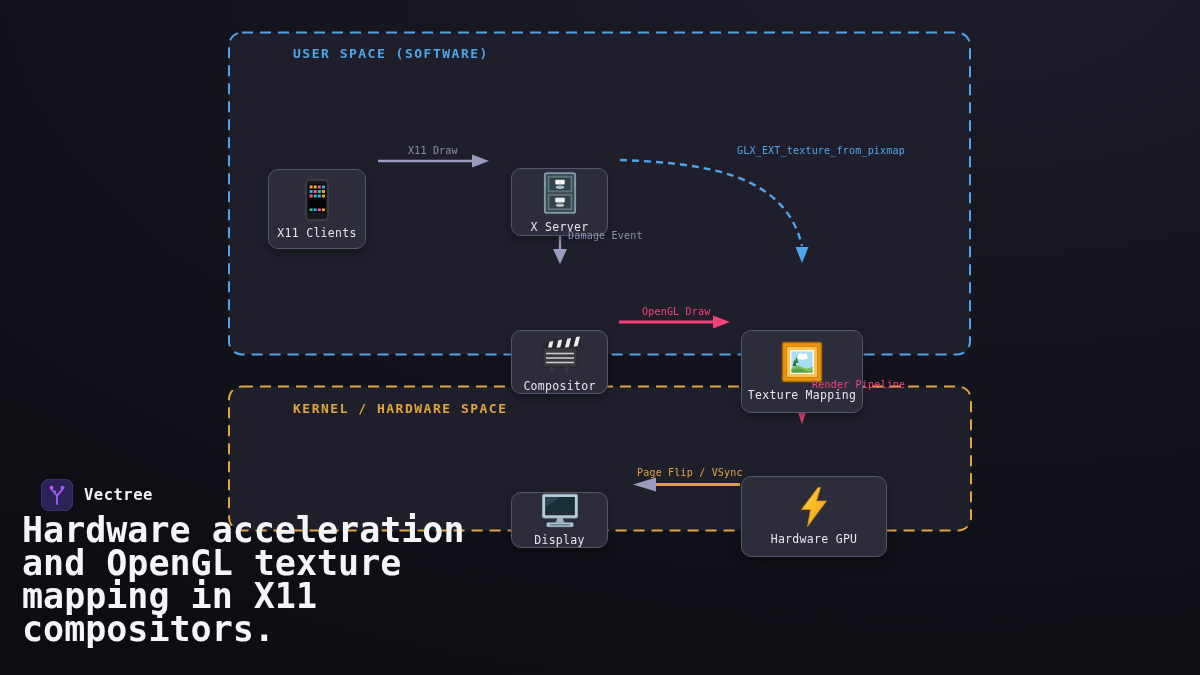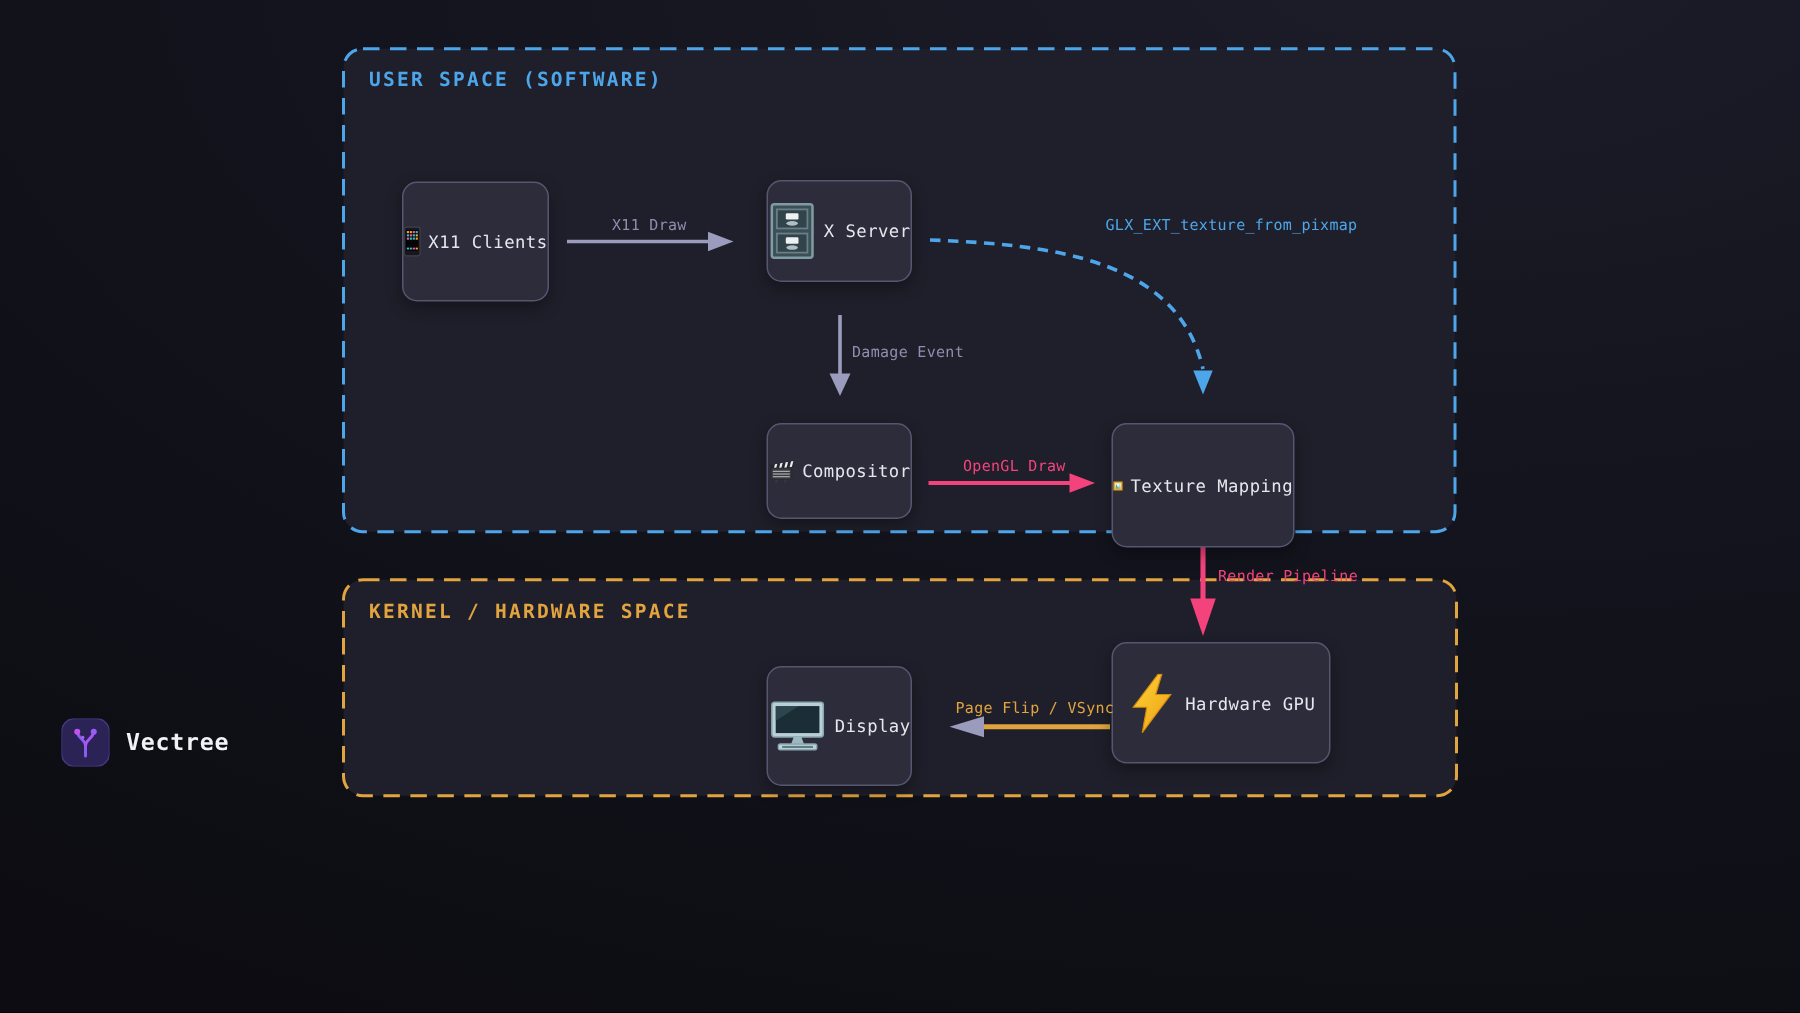--- a/index.html
+++ b/index.html
@@ -21,29 +21,29 @@
   .user-region{stroke:var(--blue);}
   .kernel-region{stroke:var(--orange);}
   .s-lav{stroke:var(--lavender);fill:none}
   .f-lav{fill:var(--lavender);}
   .s-blue{stroke:var(--blue);fill:none}
   .f-blue{fill:var(--blue);}
   .s-pink{stroke:var(--pink);fill:none}
   .f-pink{fill:var(--pink);}
   .s-orange{stroke:var(--orange);fill:none}
 
-  .region-title{position:absolute;font-size:13px;font-weight:bold;letter-spacing:1.5px;}
+  .region-title{position:absolute;font-size:13px;font-weight:bold;letter-spacing:1.5px;margin-left:47px;}
   .region-title.user{left:246px;top:46px;color:var(--blue);}
   .region-title.kernel{left:246px;top:401px;color:var(--orange);}
 
   .node{
     position:absolute;background:var(--node-fill);
     border:1.5px solid var(--node-border);border-radius:10px;
-    display:flex;flex-direction:row;align-items:center;justify-content:center;gap:5px;
-    box-shadow:0 4px 10px rgba(0,0,0,.35);box-sizing:border-box;
+    display:flex;flex-direction:column;align-items:center;justify-content:center;gap:5px;
+    box-shadow:0 4px 10px rgba(0,0,0,.35);box-sizing:border-box;margin-top:48px;
   }
   .node-label{font-size:11.5px;color:var(--node-label);letter-spacing:.3px;white-space:nowrap;}
 
   .edge-label{position:absolute;font-size:10px;letter-spacing:.2px;white-space:nowrap;}
   .lav-t{color:var(--lavender-text);}
   .blue-t{color:var(--blue);}
   .pink-t{color:var(--pink);}
   .orange-t{color:var(--orange);}
 
   .brand-row{position:absolute;left:24px;top:479px;display:flex;align-items:center;gap:11px;padding-left:17px;}
@@ -164,21 +164,21 @@
       <circle cx="19.5" cy="14.8" r="2.6" fill="#ffffff"></circle>
       <circle cx="24" cy="14.5" r="2" fill="#ffffff"></circle>
       <polygon points="13.5,22 15.5,15.5 17.5,22" fill="#2e7d46"></polygon>
       <polygon points="11.5,25 13.5,18.5 15.5,25" fill="#276b3b"></polygon>
       <path d="M10.5 27 Q16 22.5 21 26 Q26 29 31.5 25.5 L31.5 31.5 L10.5 31.5 Z" fill="#7cc15b"></path>
       <path d="M10.5 29 Q18 26 24 29.5 Q28 31.5 31.5 29.5 L31.5 31.5 L10.5 31.5 Z" fill="#59a344"></path>
     </svg>
     <div class="node-label">Texture Mapping</div>
   </div>
 
-  <div class="node" style="left:511px;top:444px;width:97px;height:80px">
+  <div class="node" style="left:511px;top:444px;width:97px;height:56px">
     <svg width="46" height="40" viewBox="0 0 46 40">
       <rect x="3" y="1.5" width="40" height="27" rx="2" fill="#b9cfd7" stroke="#8aa6af" stroke-width="1.2"></rect>
       <rect x="6" y="4.5" width="34" height="21" fill="#1c2e35"></rect>
       <path d="M6 4.5 L24 4.5 L6 16 Z" fill="#3d5a63" opacity="0.55"></path>
       <polygon points="20,28.5 26,28.5 28,34 18,34" fill="#9db8c1"></polygon>
       <rect x="8" y="34" width="30" height="4.5" rx="1.5" fill="#b9cfd7" stroke="#8aa6af" stroke-width="1"></rect>
       <rect x="11" y="35.5" width="24" height="1.6" fill="#5f7b85"></rect>
     </svg>
     <div class="node-label">Display</div>
   </div>
@@ -210,15 +210,16 @@
         <path d="M16 25 L16 18 C16 14.5 12 14 10.5 9.5" stroke="#8a5cf0" stroke-width="2" fill="none" stroke-linecap="round"></path>
         <path d="M16 18 C16 14.5 20 14 21.5 9.5" stroke="#a855f7" stroke-width="2" fill="none" stroke-linecap="round"></path>
         <circle cx="10.5" cy="8.8" r="2" fill="#c750f0"></circle>
         <circle cx="21.5" cy="8.8" r="2" fill="#9a5cf7"></circle>
         <circle cx="14.2" cy="12.6" r="1.1" fill="#b060f0"></circle>
       </svg>
     </div>
     <div class="brand-name">Vectree</div>
   </div>
 
+  <h1 class="page-title">Hardware acceleration and OpenGL texture mapping in X11 compositors.</h1>
 
 
 </div>
 
 </body></html>

